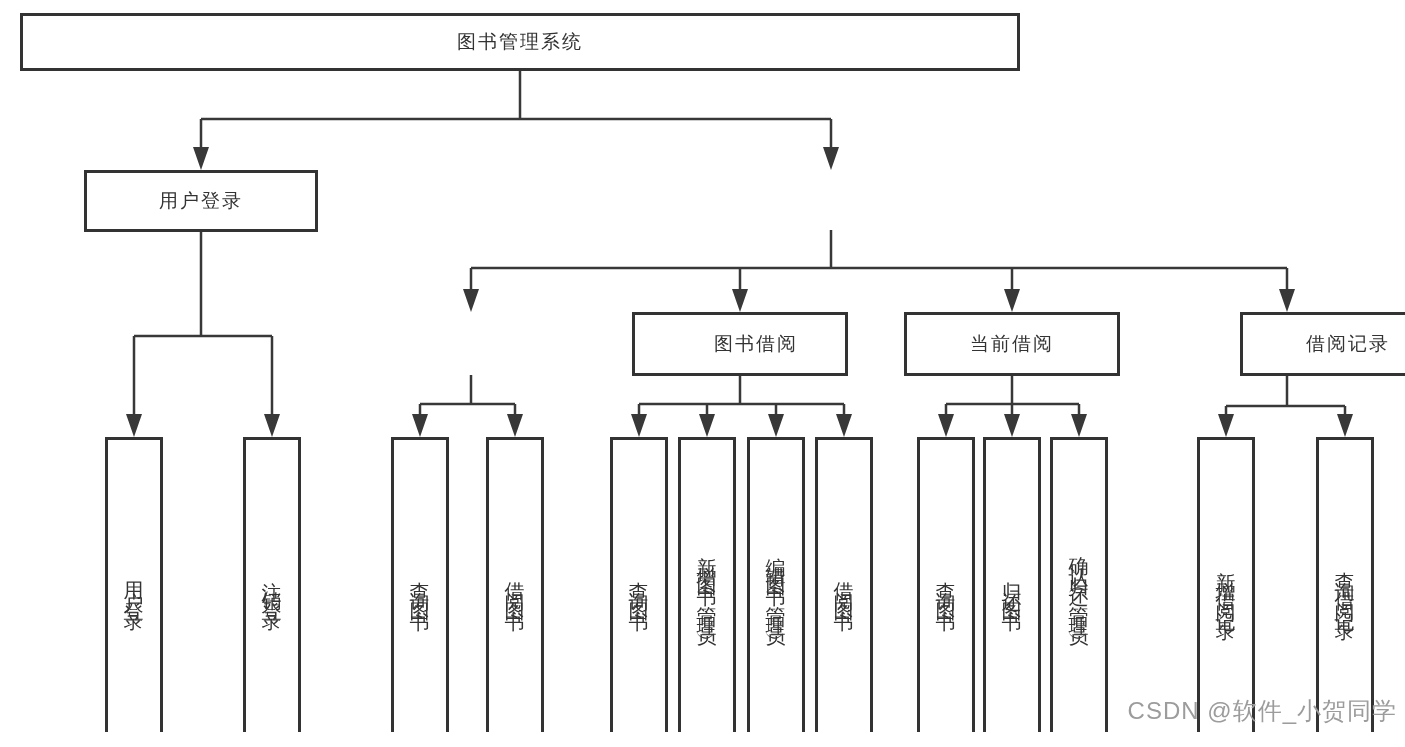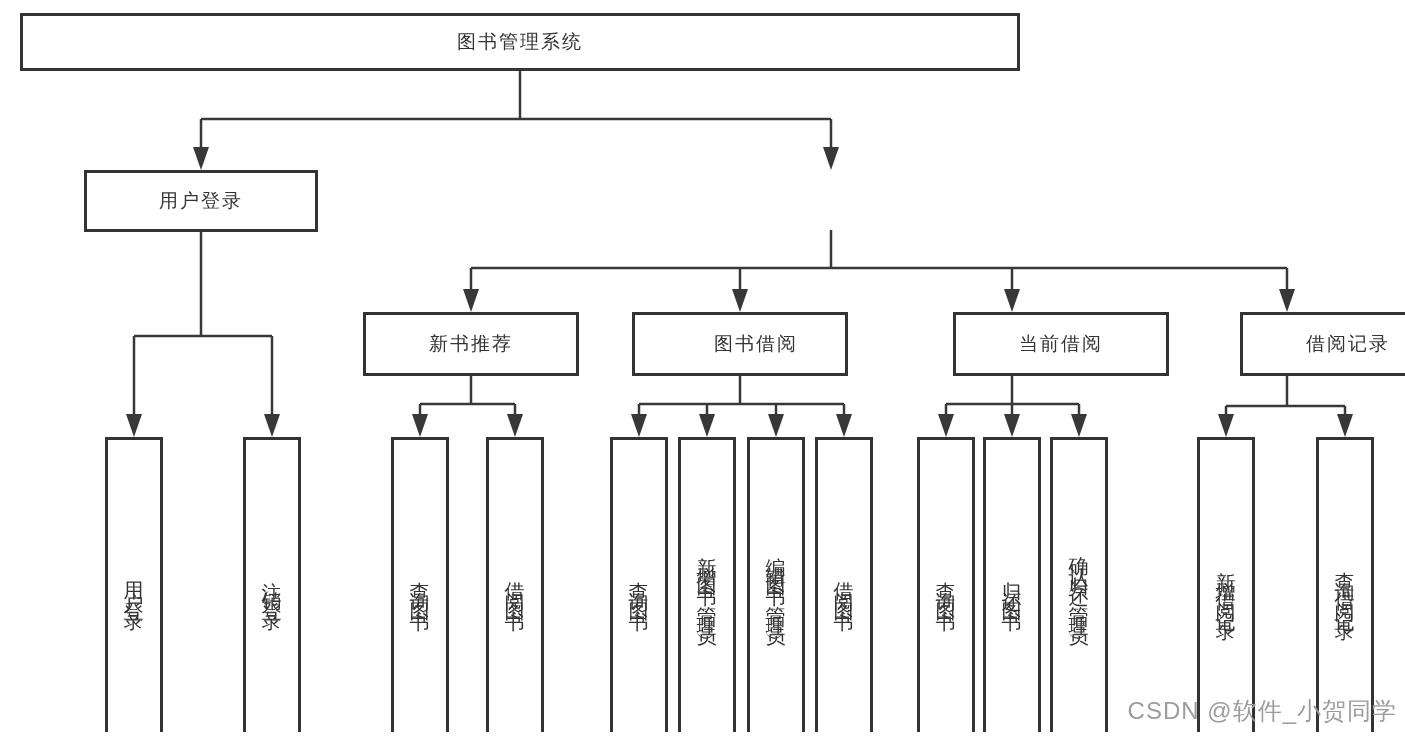--- a/index.html
+++ b/index.html
@@ -57,21 +57,21 @@
     line-height: 1;
     white-space: nowrap;
   }
   
   .n-root   { left: 20px;   top: 13px;  width: 1000px; height: 58px; }
   .n-login  { left: 84px;   top: 170px; width: 234px;  height: 62px; }
   .n-mgmt   { left: 714px;  top: 170px; width: 234px;  height: 62px; }
   .n-l3     { top: 312px; width: 216px; height: 64px; }
   .n-newb   { left: 363px; }
   .n-borrow { left: 632px; padding-left: 32px; }
-  .n-cur    { left: 953px; }
+  .n-cur    { left: 904px; }
   .n-rec    { left: 1240px; }
   
   .v-1a { left: 105px; }  .v-1b { left: 243px; }
   .v-2a { left: 391px; }  .v-2b { left: 486px; }
   .v-3a { left: 610px; }  .v-3b { left: 678px; }  .v-3c { left: 747px; }  .v-3d { left: 815px; }
   .v-4a { left: 917px; }  .v-4b { left: 983px; }  .v-4c { left: 1050px; }
   .v-5a { left: 1197px; } .v-5b { left: 1316px; }
   #watermark {
     position: absolute;
     right: 8px;
@@ -117,21 +117,20 @@
       <polygon points="1071,414 1087,414 1079,437"></polygon>
       <polygon points="1218,414 1234,414 1226,437"></polygon>
       <polygon points="1337,414 1353,414 1345,437"></polygon>
     </g>
   </svg>
 
   <div class="node n-root">图书管理系统</div>
 
   <div class="node n-login">用户登录</div>
 
-  <div class="node n-l3 n-newb">新书推荐</div>
   <div class="node n-l3 n-borrow">图书借阅</div>
   <div class="node n-l3 n-cur">当前借阅</div>
   <div class="node n-l3 n-rec">借阅记录</div>
 
   <div class="vnode v-1a">
     <span class="vtext">用户登录</span>
   </div>
   <div class="vnode v-1b">
     <span class="vtext">注销登录</span>
   </div>

